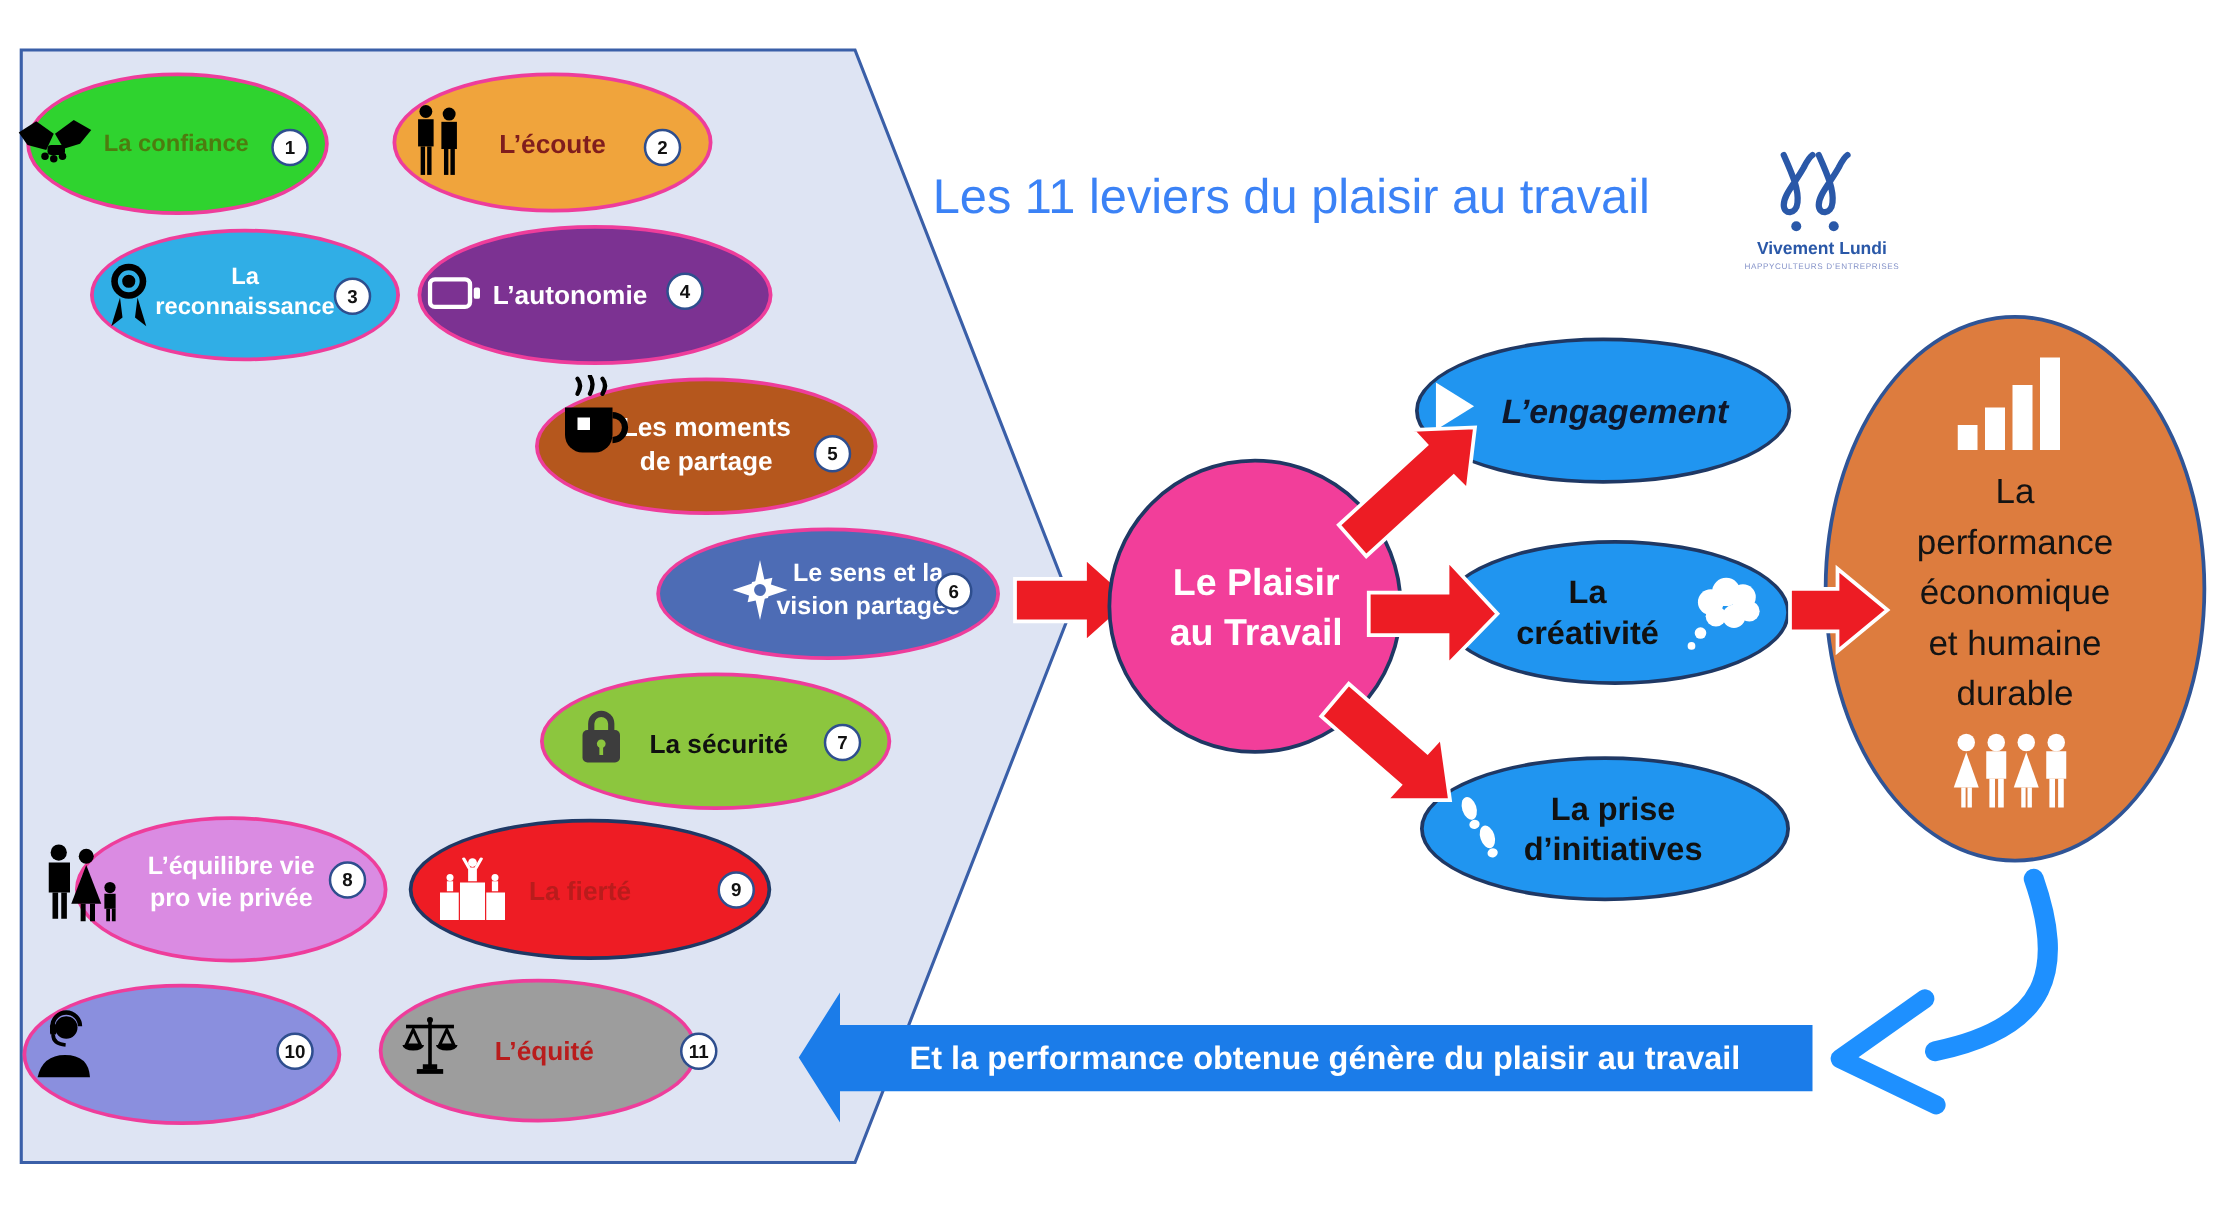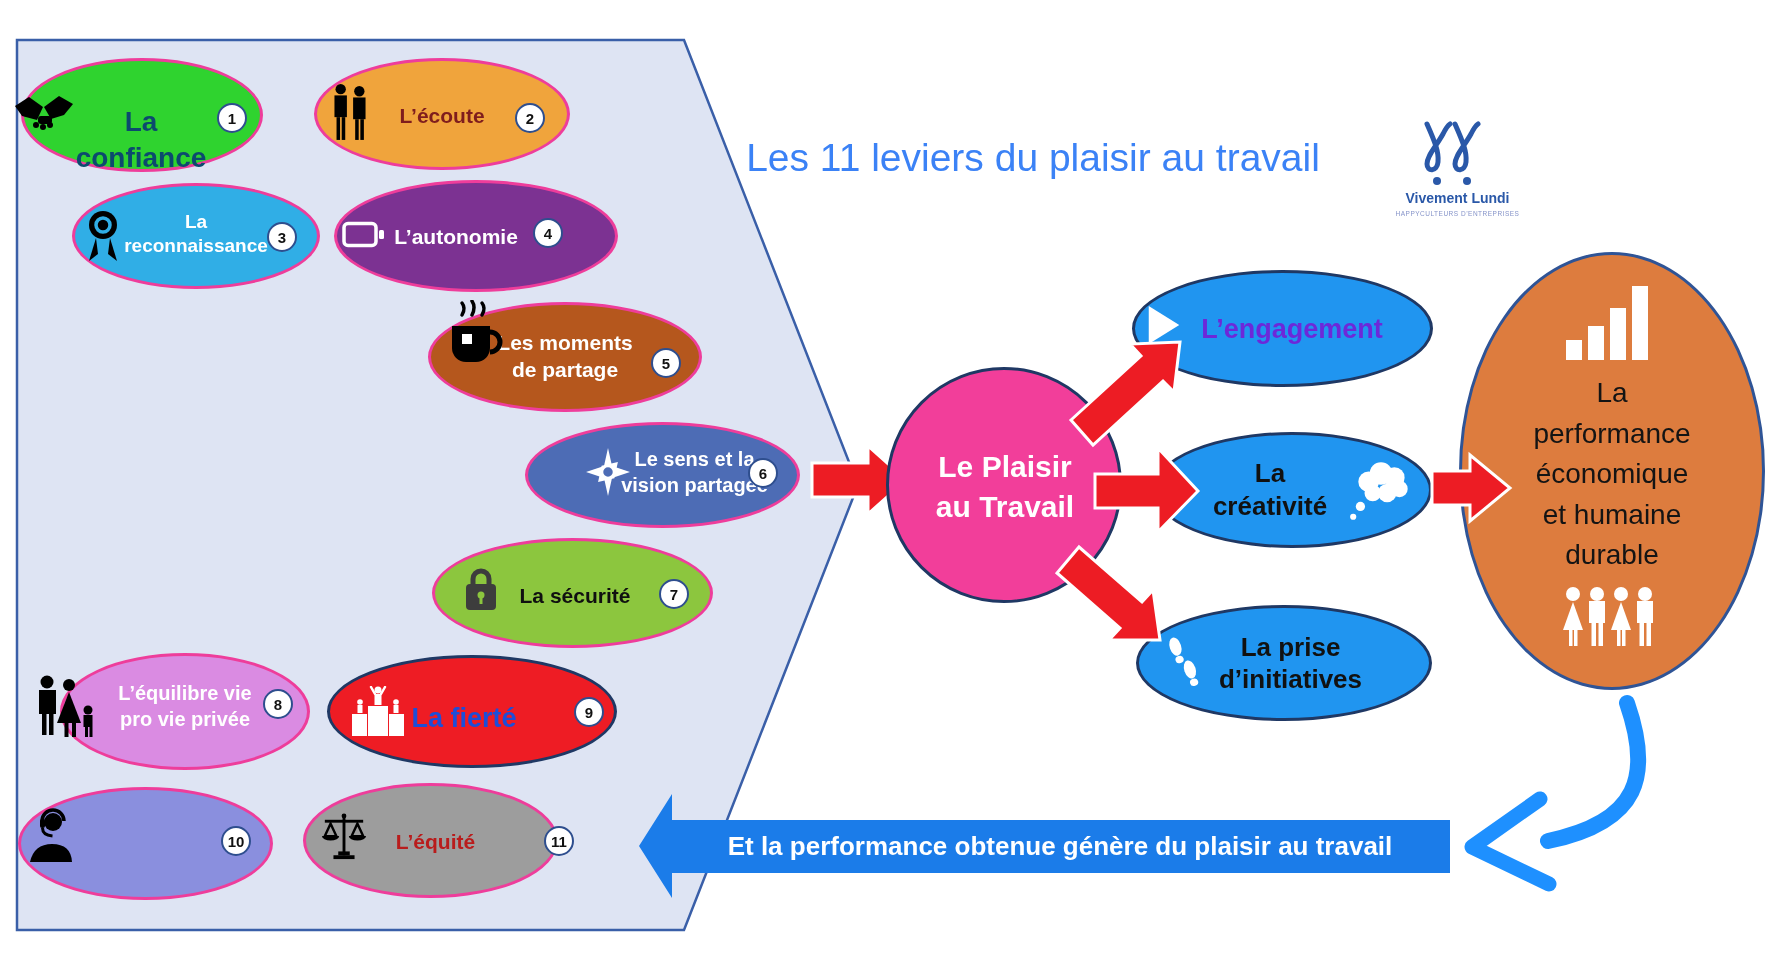--- a/index.html
+++ b/index.html
@@ -51,21 +51,21 @@
   <span class="icon" style="left:14px;top:92px;width:60px;height:44px;">
     <svg viewBox="0 0 60 44" fill="#000">
       <path d="M1 14 L15 5 L29 15 L23 28 L8 24 Z"></path>
       <path d="M59 12 L45 4 L30 15 L37 27 L50 23 Z"></path>
       <rect x="24" y="24" width="14" height="8" rx="3"></rect>
       <circle cx="22" cy="33" r="3"></circle>
         <circle cx="29" cy="35" r="3"></circle>
         <circle cx="36" cy="33" r="3"></circle>
     </svg>
   </span>
-  <div class="lbl" style="left: 61px; top: 104px; width: 160px; font-size: 28px; color: #0c4a6e;">La confiance</div>
+  <div class="lbl" style="left: 61px; top: 104px; width: 160px; font-size: 19px; color: #4d7c0f;">La confiance</div>
   <div class="badge" style="left:217px;top:103px;">1</div>
 
   <div class="el pinkb" style="left: 314px; top: 58px; width: 256px; height: 112px; background: rgb(240, 164, 60);"></div>
   <span class="icon" style="left:331px;top:84px;width:38px;height:58px;">
     <svg viewBox="0 0 36 56" fill="#000">
       <circle cx="9" cy="5" r="5"></circle>
         <rect x="3" y="11" width="12" height="21"></rect>
       <rect x="5" y="32" width="3.4" height="22"></rect>
         <rect x="10" y="32" width="3.4" height="22"></rect>
       <circle cx="27" cy="7" r="5"></circle>
@@ -170,21 +170,21 @@
       <rect x="22.5" y="8" width="7" height="11"></rect>
       <circle cx="8" cy="16" r="2.8"></circle>
         <rect x="5.5" y="19" width="5" height="8"></rect>
       <circle cx="44" cy="16" r="2.8"></circle>
         <rect x="41.5" y="19" width="5" height="8"></rect>
       <rect x="16" y="20" width="20" height="30"></rect>
         <rect x="0" y="28" width="15" height="22"></rect>
         <rect x="37" y="28" width="15" height="22"></rect>
     </svg>
   </span>
-  <div class="lbl" style="left: 408px; top: 701px; width: 112px; font-size: 27px; color: #1d4ed8;">La fierté</div>
+  <div class="lbl" style="left: 408px; top: 701px; width: 112px; font-size: 21px; color: #b91c1c;">La fierté</div>
   <div class="badge" style="left:574px;top:697px;">9</div>
 
   <div class="el pinkb" style="left: 18px; top: 787px; width: 255px; height: 113px; background: rgb(138, 143, 222);"></div>
   <span class="icon" style="left:28px;top:808px;width:46px;height:54px;">
     <svg viewBox="0 0 44 54" fill="#000">
       <circle cx="24" cy="14" r="9"></circle>
       <path d="M13 13 a11 11 0 0 1 22 0" fill="none" stroke="#000" stroke-width="3.5"></path>
       <rect x="11" y="11" width="5" height="9" rx="2"></rect>
       <path d="M13.5 20 q0 7 10 8" fill="none" stroke="#000" stroke-width="3"></path>
       <path d="M1 54 q4 -18 22 -18 q19 0 20 18 z"></path>
@@ -212,21 +212,21 @@
   <div class="el navyb" style="left: 886px; top: 367px; width: 236px; height: 236px; background: rgb(242, 62, 154);"></div>
   <div class="lbl" style="left:919px;top:447px;width:172px;font-size:30px;color:#fff;line-height:1.32;">Le Plaisir
 au Travail</div>
 
   <div class="el navyb" style="left: 1132px; top: 270px; width: 301px; height: 117px; background: rgb(32, 149, 240);"></div>
   <span class="icon" style="left:1146px;top:304px;width:36px;height:42px;">
     <svg viewBox="0 0 36 44">
         <path d="M2 2 L34 22 L2 42 Z" fill="#fff"></path>
       </svg>
   </span>
-  <div class="lbl" style="left:1192px;top:312px;width:200px;font-size:27px;font-weight:600;color:#6d28d9;">L’engagement</div>
+  <div class="lbl" style="left:1192px;top:312px;width:200px;font-size:27px;font-weight:600;color:#0f172a;font-style:italic;">L’engagement</div>
 
   <div class="el navyb" style="left: 1152px; top: 432px; width: 280px; height: 116px; background: rgb(32, 149, 240);"></div>
   <span class="icon" style="left:1346px;top:455px;width:72px;height:72px;">
     <svg viewBox="0 0 70 70" fill="#fff">
       <circle cx="22" cy="26" r="10"></circle>
         <circle cx="34" cy="18" r="11"></circle>
         <circle cx="47" cy="22" r="10"></circle>
       <circle cx="52" cy="33" r="8"></circle>
         <circle cx="40" cy="37" r="9"></circle>
         <circle cx="26" cy="37" r="8"></circle>

